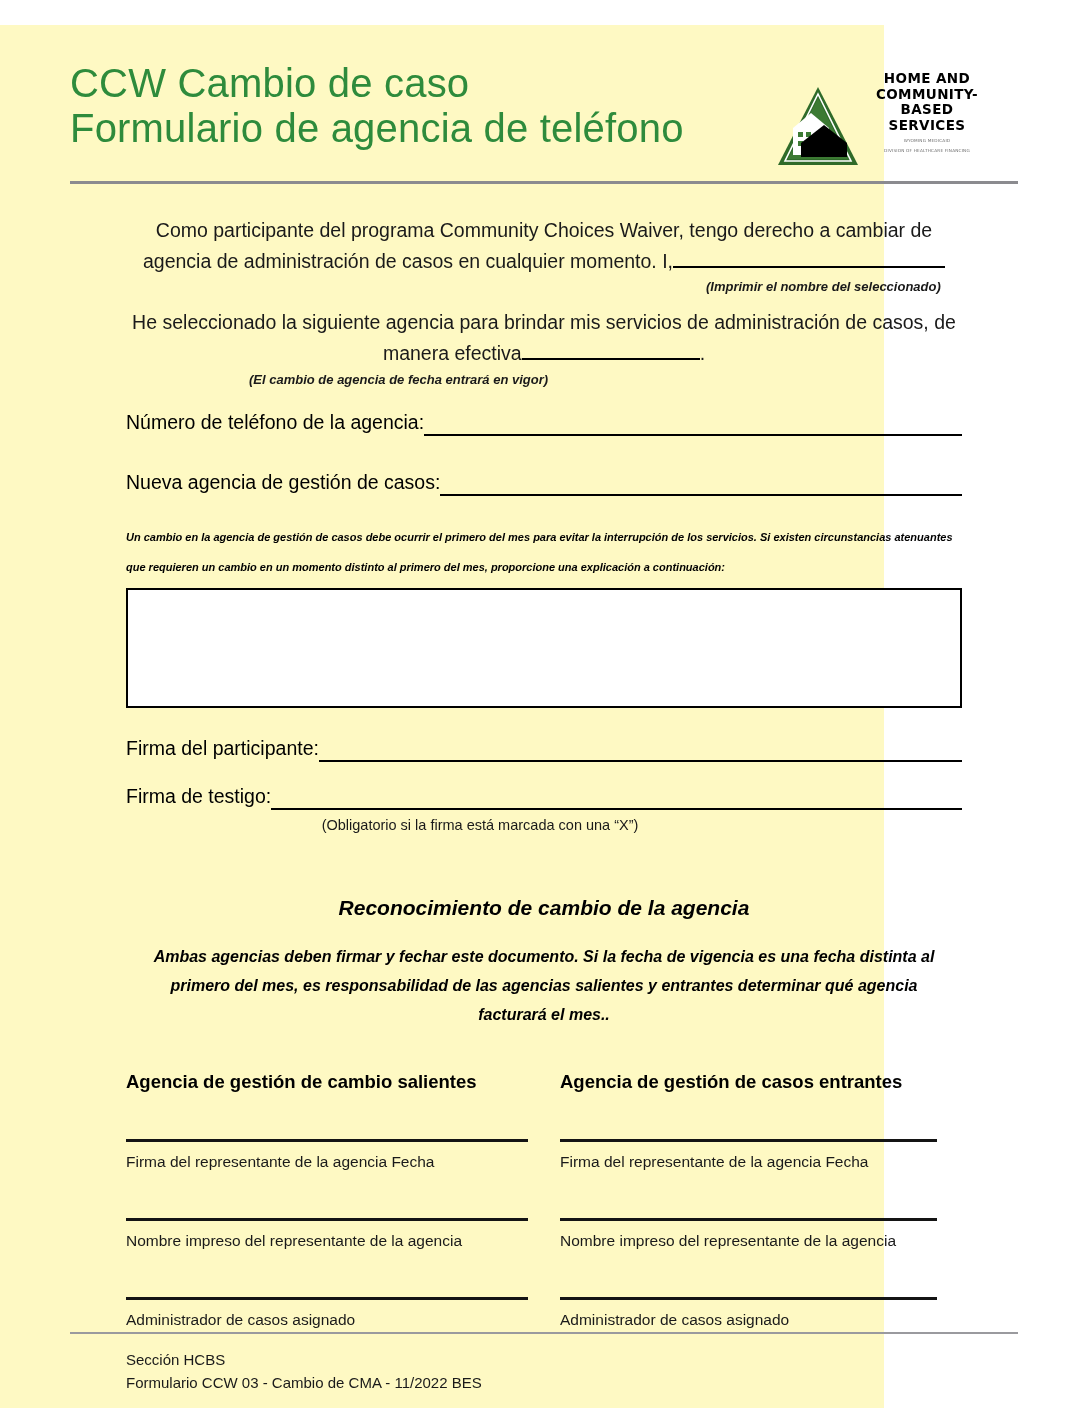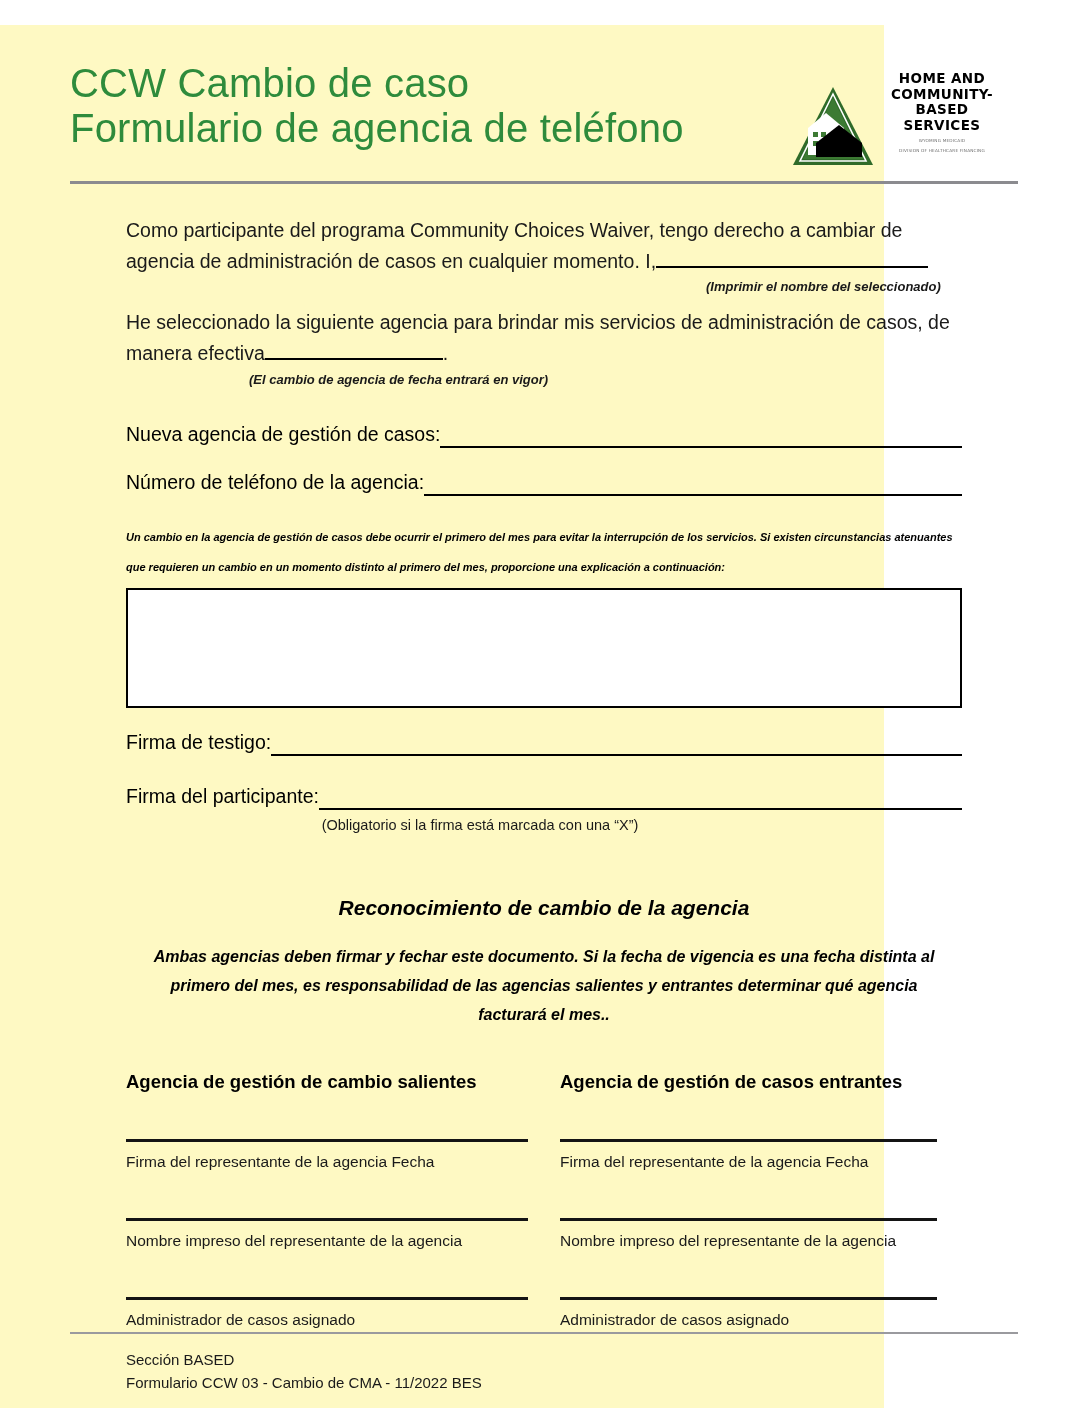--- a/index.html
+++ b/index.html
@@ -42,21 +42,21 @@
     color: #2e8b3c;
     font-size: 40px;
     line-height: 45px;
     font-weight: 400;
     letter-spacing: 0.2px;
     white-space: nowrap;
   }
 
   .logo-wrap {
     position: absolute;
-    left: 722px;
+    left: 707px;
     top: 10px;
     width: 215px;
     height: 112px;
   }
   .logo-triangle {
     position: absolute;
     left: 0px;
     top: 14px;
     width: 82px;
     height: 84px;
@@ -101,20 +101,21 @@
     left: 126px;
     top: 190px;
     width: 836px;
   }
 
   .para {
     font-size: 19.5px;
     line-height: 31px;
     color: #1a1a1a;
     font-weight: 400;
+    text-align: center;
   }
 
   .rule-inline {
     display: inline-block;
     vertical-align: baseline;
     border-bottom: 2.5px solid #000;
     height: 1px;
   }
 
   .caption {
@@ -266,44 +267,44 @@
     </div>
 
     <div class="caption" style="margin-left:580px; margin-top:2px;">(Imprimir el nombre del seleccionado)</div>
 
     <div class="para" style="margin-top:12px;">
       <span>He seleccionado la siguiente agencia para brindar mis servicios de administración de casos, de manera efectiva</span><span class="rule-inline" style="width:178px;"></span><span>.</span>
     </div>
 
     <div class="caption" style="margin-left:123px; margin-top:3px;">(El cambio de agencia de fecha entrará en vigor)</div>
 
+    <div class="field-row" style="margin-top:20px;">
+      <span class="lbl">Número de teléfono de la agencia:</span>
+      <span class="fill"></span>
+    </div>
+
     <div class="field-row" style="margin-top:32px;">
       <span class="lbl">Nueva agencia de gestión de casos:</span>
       <span class="fill"></span>
     </div>
 
-    <div class="field-row" style="margin-top:20px;">
-      <span class="lbl">Número de teléfono de la agencia:</span>
+    <div class="bold-italic" style="margin-top:26px;">Un cambio en la agencia de gestión de casos debe ocurrir el primero del mes para evitar la interrupción de los servicios.  Si existen circunstancias atenuantes que requieren un cambio en un momento distinto al primero del mes, proporcione una explicación a continuación:</div>
+
+    <div class="explain-box" style="margin-top:6px;"></div>
+
+    <div class="field-row" style="margin-top:26px;">
+      <span class="lbl">Firma del participante:</span>
       <span class="fill"></span>
     </div>
-
-    <div class="bold-italic" style="margin-top:26px;">Un cambio en la agencia de gestión de casos debe ocurrir el primero del mes para evitar la interrupción de los servicios.  Si existen circunstancias atenuantes que requieren un cambio en un momento distinto al primero del mes, proporcione una explicación a continuación:</div>
-
-    <div class="explain-box" style="margin-top:6px;"></div>
 
     <div class="field-row" style="margin-top:20px;">
       <span class="lbl">Firma de testigo:</span>
       <span class="fill"></span>
     </div>
 
-    <div class="field-row" style="margin-top:26px;">
-      <span class="lbl">Firma del participante:</span>
-      <span class="fill"></span>
-    </div>
-
     <div style="text-align:center; margin-top:6px; padding-right:128px;">
       <span style="font-size:14.5px;color:#1a1a1a;">(Obligatorio si la firma está marcada con una “X”)</span>
     </div>
 
     <div class="ack-title" style="margin-top:62px;">Reconocimiento de cambio de la agencia</div>
 
     <div class="ack-para" style="margin-top:22px;">Ambas agencias deben firmar y fechar este documento.  Si la fecha de vigencia es una fecha distinta al primero del mes, es responsabilidad de las agencias salientes y entrantes determinar qué agencia facturará el mes..</div>
 
     <div class="cols" style="margin-top:42px;">
 
@@ -330,17 +331,17 @@
         <div class="sig-label">Nombre impreso del representante de la agencia</div>
 
         <div class="sig-line" style="margin-top:46px;"></div>
         <div class="sig-label">Administrador de casos asignado</div>
       </div>
     </div>
   </div>
 
   <div class="footer-rule"></div>
   <div class="footer-text">
-    <div>Sección BASED</div>
+    <div>Sección HCBS</div>
     <div>Formulario CCW 03 - Cambio de CMA - 11/2022 BES</div>
   </div>
 
 </div>
 
 </body></html>

